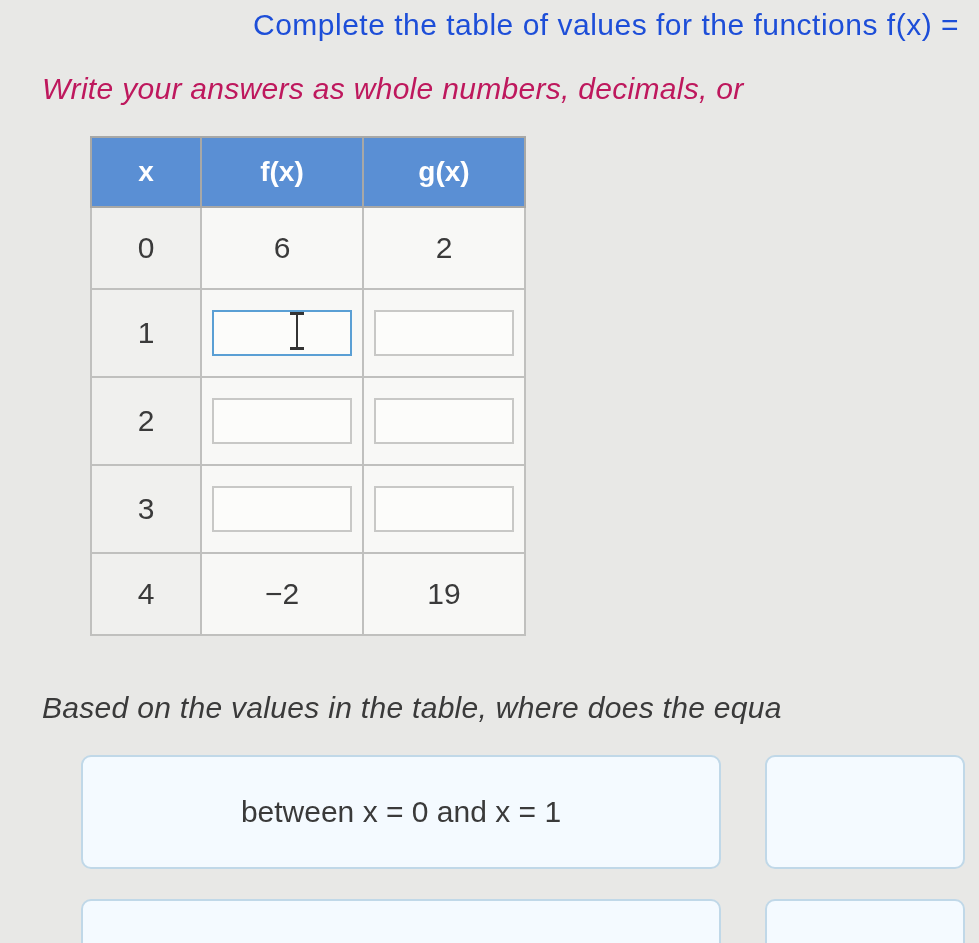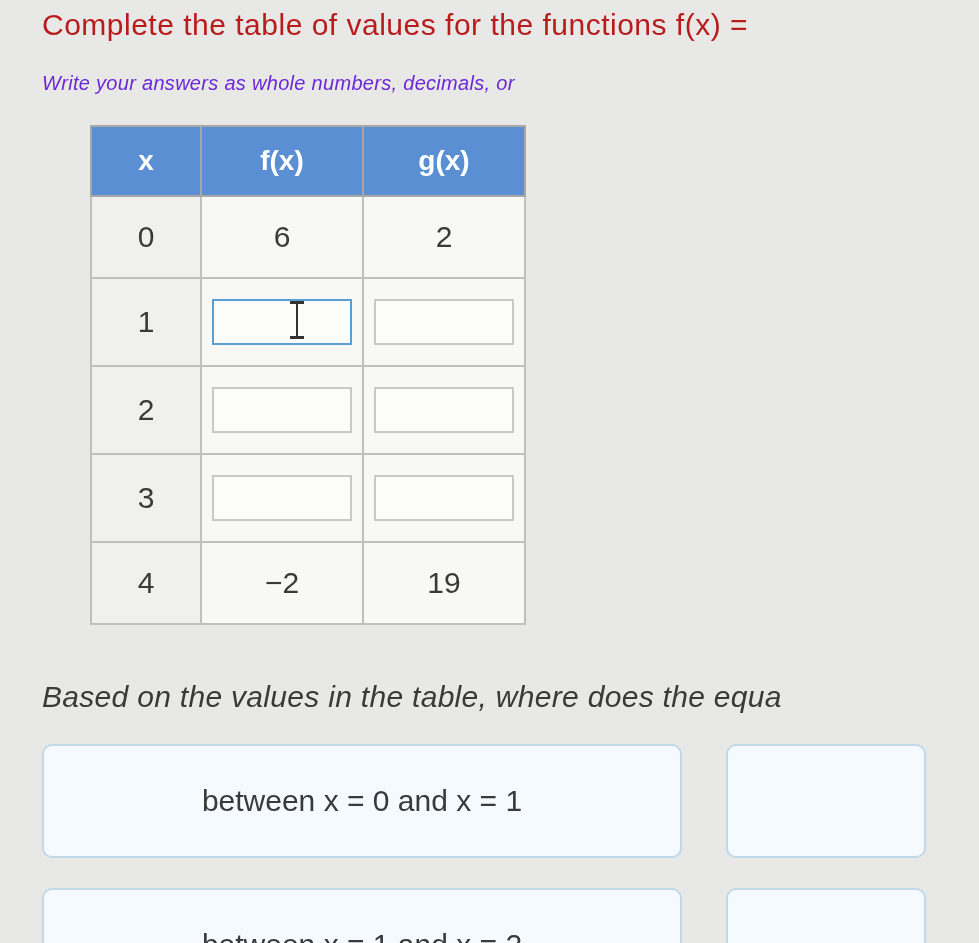--- a/index.html
+++ b/index.html
@@ -12,28 +12,29 @@
       background: #e8e8e6;
       padding: 0;
       width: 979px;
       color: #3a3a3a;
     }
     .container {
       padding: 0 20px;
     }
     .instruction-1 {
       font-size: 30px;
-      color: #b91c1c;
+      color: #1d4ed8;
       padding: 8px 0 20px 22px;
       letter-spacing: 0.5px;
+      text-align: right;
     }
     .instruction-2 {
-      font-size: 20px;
+      font-size: 30px;
       font-style: italic;
-      color: #6d28d9;
+      color: #be185d;
       padding: 10px 0 30px 22px;
       letter-spacing: 0.3px;
     }
     .table-wrapper {
       padding-left: 70px;
       padding-bottom: 40px;
     }
     table {
       border-collapse: collapse;
       background: #fff;
@@ -125,20 +126,21 @@
       border-radius: 10px;
       padding: 38px 50px;
       margin-bottom: 30px;
       margin-right: 40px;
       min-width: 640px;
       width: 640px;
       text-align: center;
       font-size: 30px;
       color: #3a3a3a;
       vertical-align: top;
+      margin-left: 39px;
     }
     .answer-box-empty {
       display: inline-block;
       border: 2px solid #c0d8e8;
       background: #f4faff;
       border-radius: 10px;
       padding: 38px 20px;
       margin-bottom: 30px;
       width: 200px;
       height: 114px;

